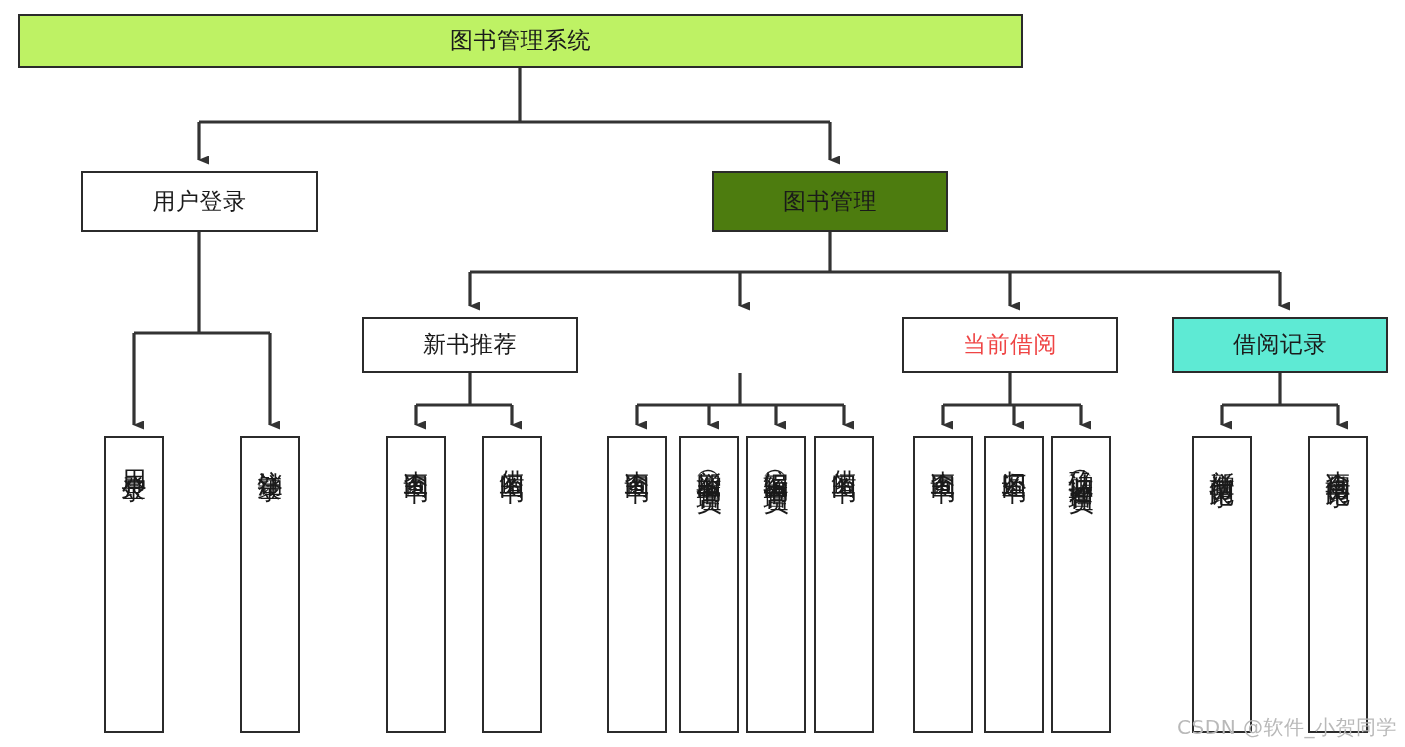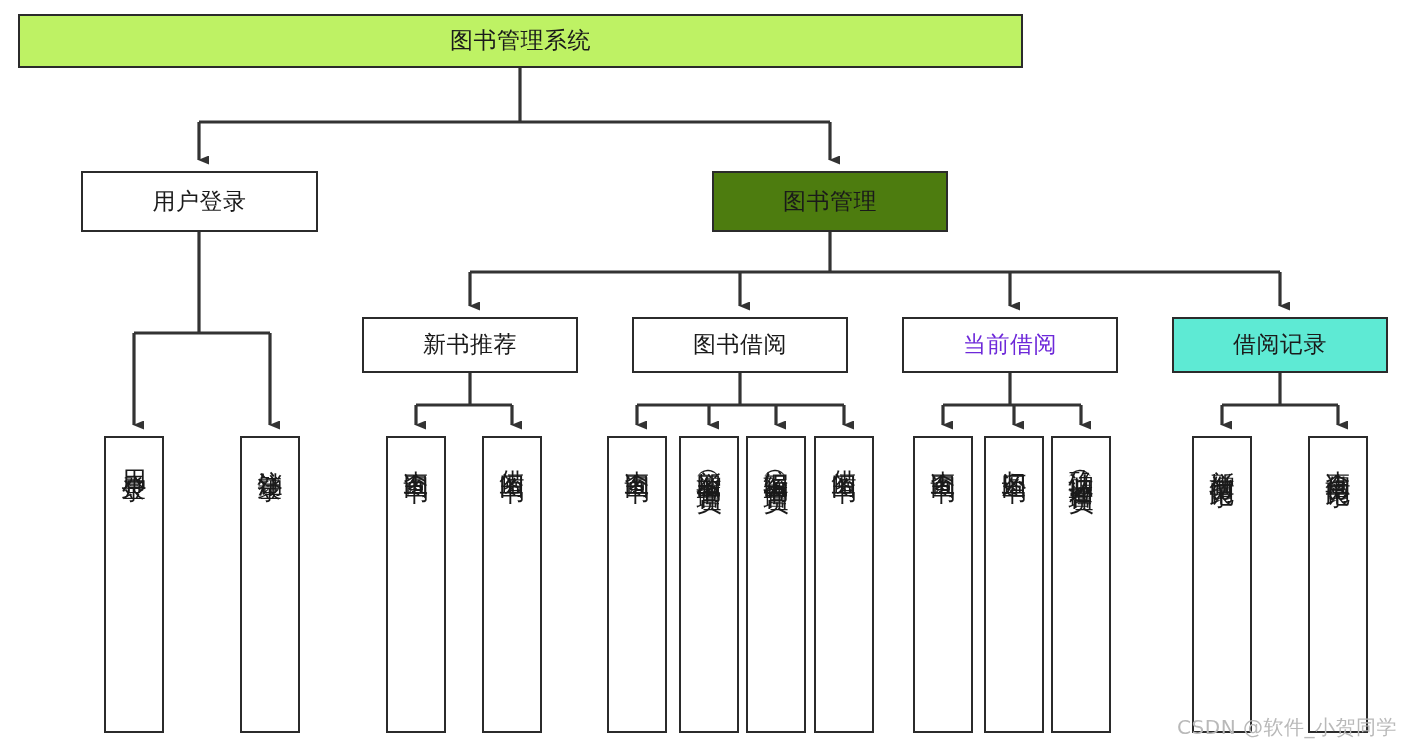--- a/index.html
+++ b/index.html
@@ -130,25 +130,22 @@
   <div class="node-box node-horizontal" style="left: 81px; top: 171px; width: 237px; height: 61px; border-color: rgb(43, 43, 43); background: rgb(255, 255, 255);">
     <span class="node-label" style="color: rgb(26, 26, 26);">用户登录</span>
   </div>
   <div class="node-box node-horizontal" style="left: 712px; top: 171px; width: 236px; height: 61px; border-color: rgb(43, 43, 43); background: #4d7c0f;">
     <span class="node-label" style="color: rgb(26, 26, 26);">图书管理</span>
   </div>
 
   <div class="node-box node-horizontal" style="left: 362px; top: 317px; width: 216px; height: 56px; border-color: rgb(43, 43, 43); background: rgb(255, 255, 255);">
     <span class="node-label" style="color: rgb(26, 26, 26);">新书推荐</span>
   </div>
-  <div class="node-box node-horizontal" style="left: 632px; top: 317px; width: 216px; height: 56px; border-color: rgb(43, 43, 43); background: rgb(255, 255, 255);">
-    <span class="node-label" style="color: rgb(26, 26, 26);">图书借阅</span>
-  </div>
   <div class="node-box node-horizontal" style="left: 902px; top: 317px; width: 216px; height: 56px; border-color: rgb(43, 43, 43); background: rgb(255, 255, 255);">
-    <span class="node-label" style="color: #6d28d9;">当前借阅</span>
+    <span class="node-label" style="color: #ef4444;">当前借阅</span>
   </div>
   <div class="node-box node-horizontal" style="left: 1172px; top: 317px; width: 216px; height: 56px; border-color: rgb(43, 43, 43); background: #5eead4;">
     <span class="node-label" style="color: rgb(26, 26, 26);">借阅记录</span>
   </div>
 
   <div class="node-box node-vertical" style="left: 104px; top: 436px; width: 60px; height: 297px; border-color: rgb(43, 43, 43); background: rgb(255, 255, 255);">
     <span class="node-label" style="color: rgb(26, 26, 26);">用户登录</span>
   </div>
   <div class="node-box node-vertical" style="left: 240px; top: 436px; width: 60px; height: 297px; border-color: rgb(43, 43, 43); background: rgb(255, 255, 255);">
     <span class="node-label" style="color: rgb(26, 26, 26);">注销登录</span>

